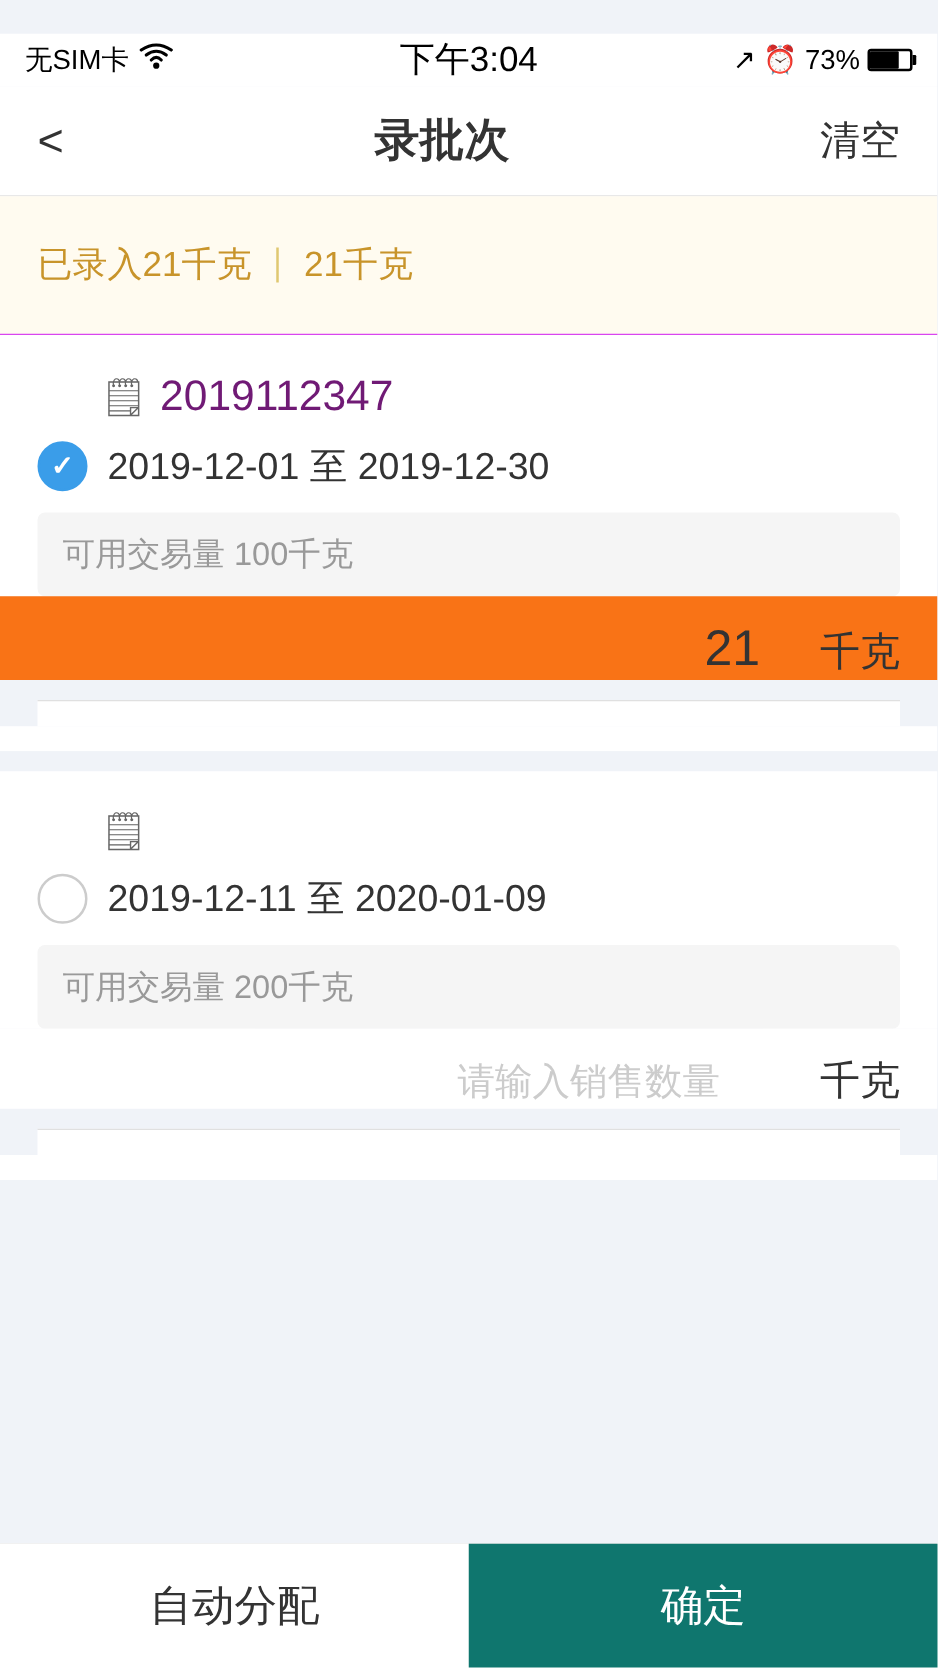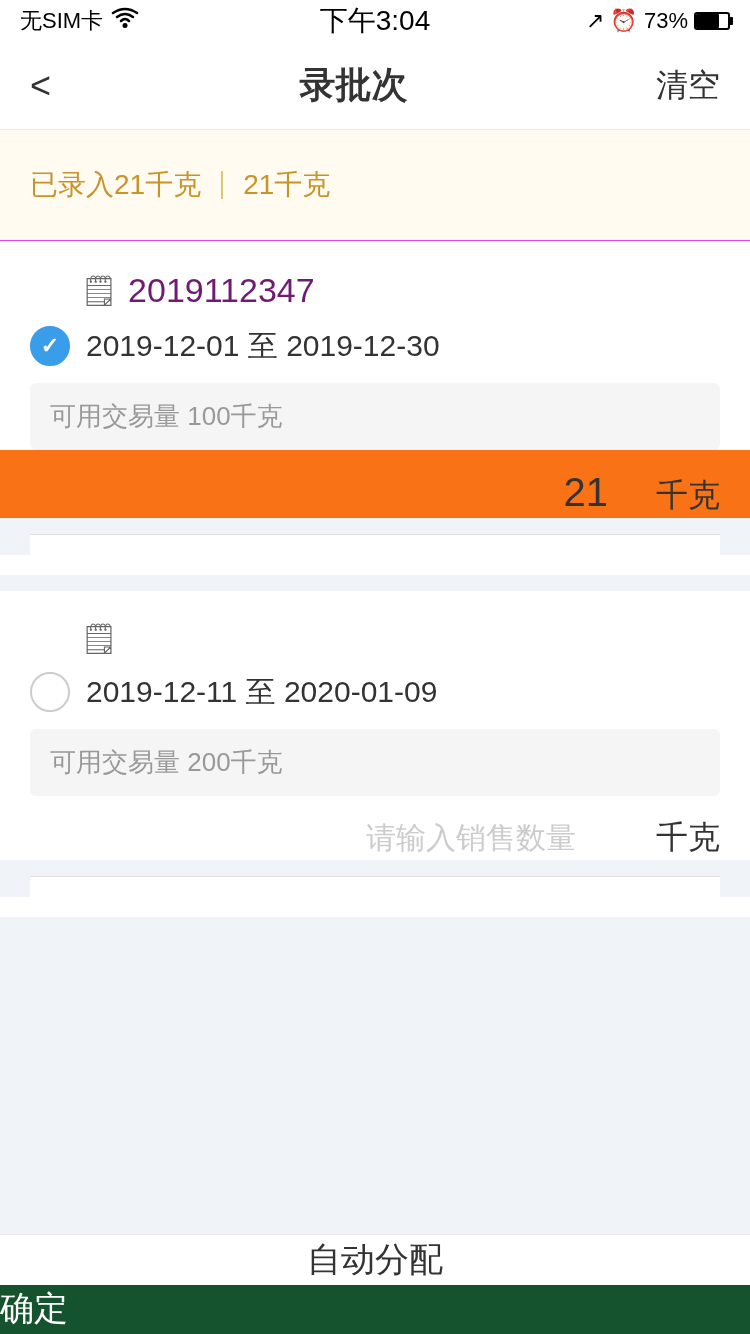--- a/index.html
+++ b/index.html
@@ -15,20 +15,21 @@
     
     .status-bar {
       width: 750px;
       height: 42px;
       background: #fff;
       display: flex;
       align-items: center;
       justify-content: space-between;
       padding: 0 20px;
       font-size: 24px;
+      margin-top: 27px;
     }
     .status-bar-left {
       display: flex;
       align-items: center;
       gap: 8px;
       font-size: 22px;
       color: #000;
     }
     .status-bar-center {
       font-size: 28px;
@@ -243,40 +244,39 @@
 
     
     .footer {
       position: fixed;
       bottom: 0;
       width: 750px;
       height: 100px;
       display: flex;
       background: #fff;
       border-top: 1px solid #e8e8e8;
-      flex-direction: column;
     }
     .footer-btn-left {
       flex: 1;
       display: flex;
       align-items: center;
       justify-content: center;
       font-size: 34px;
       color: #333;
       background: #fff;
       cursor: pointer;
     }
     .footer-btn-right {
       flex: 1;
       display: flex;
       align-items: center;
-      justify-content: flex-start;
+      justify-content: center;
       font-size: 34px;
       color: #fff;
-      background: #14532d;
+      background: #0f766e;
       cursor: pointer;
     }
 
     .card-bottom-padding {
       height: 20px;
       background: #fff;
     }
   </style>
 </head>
 <body>

